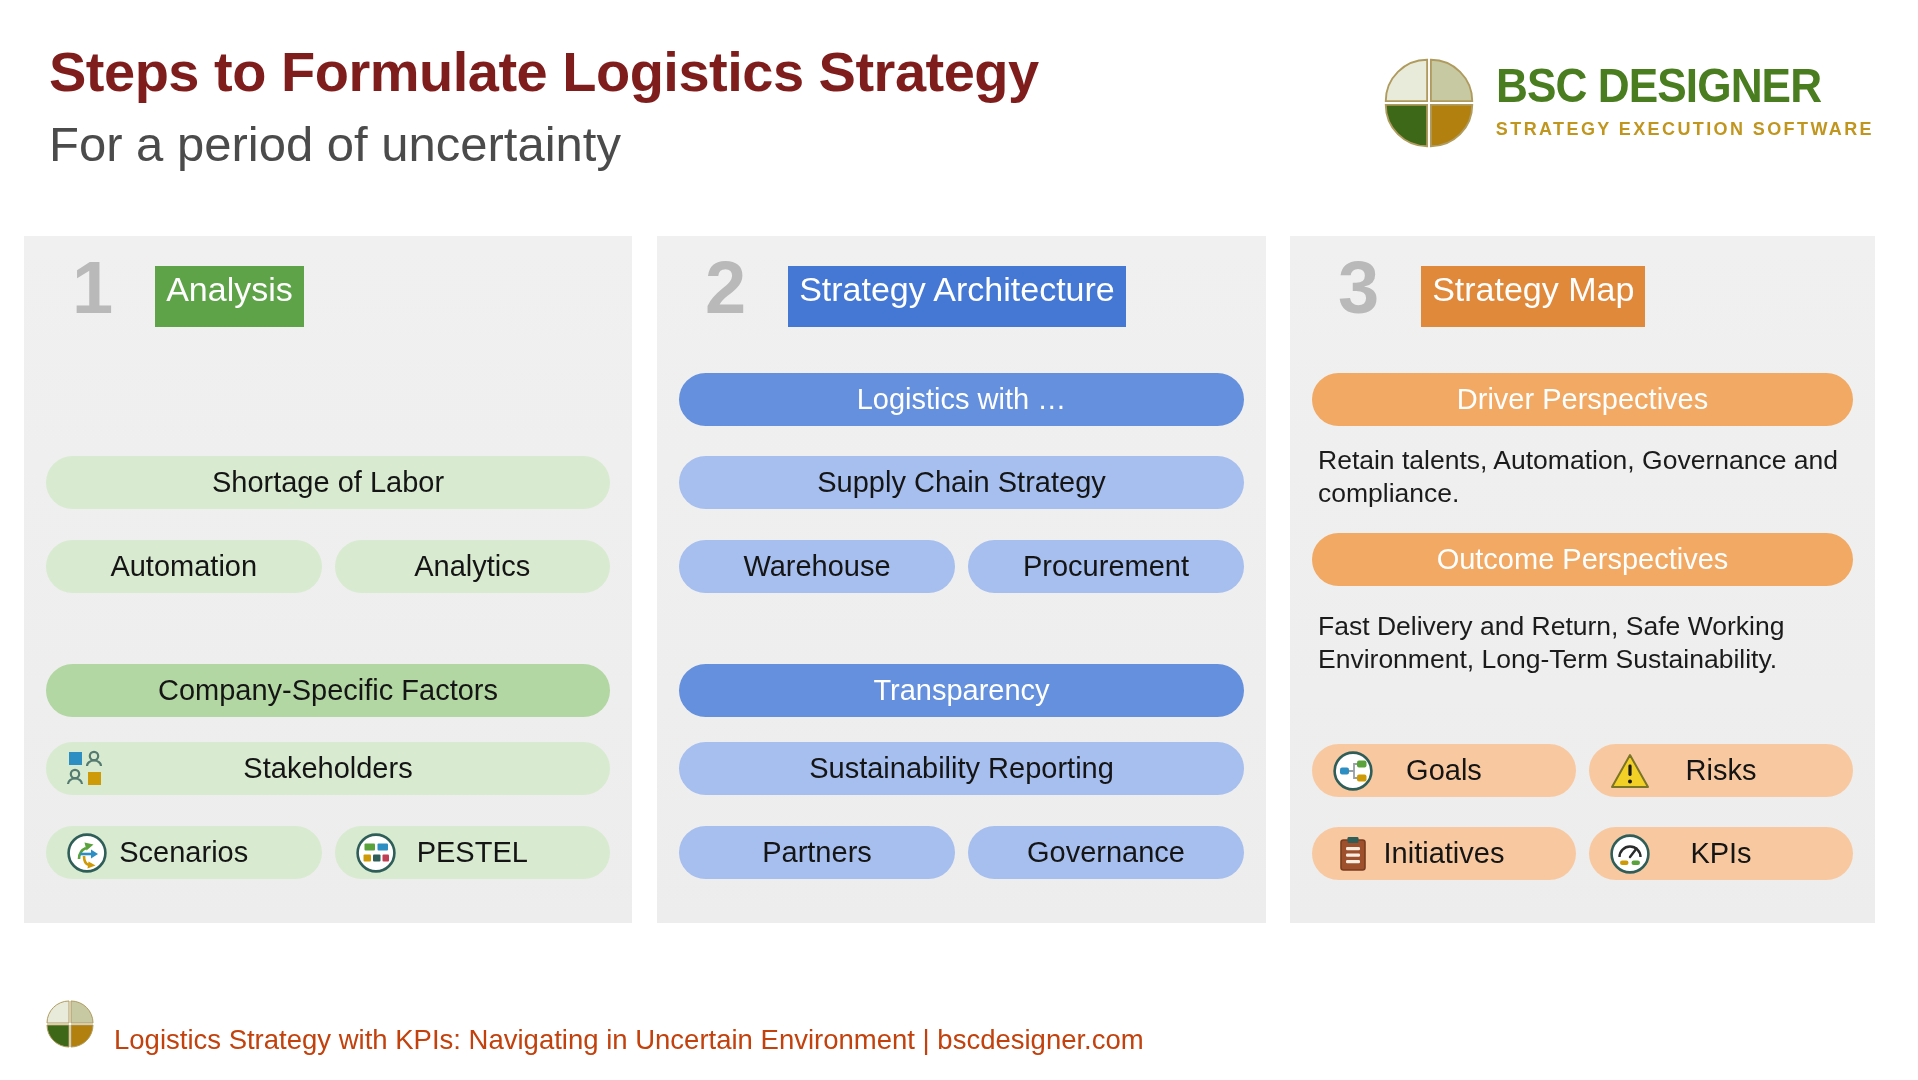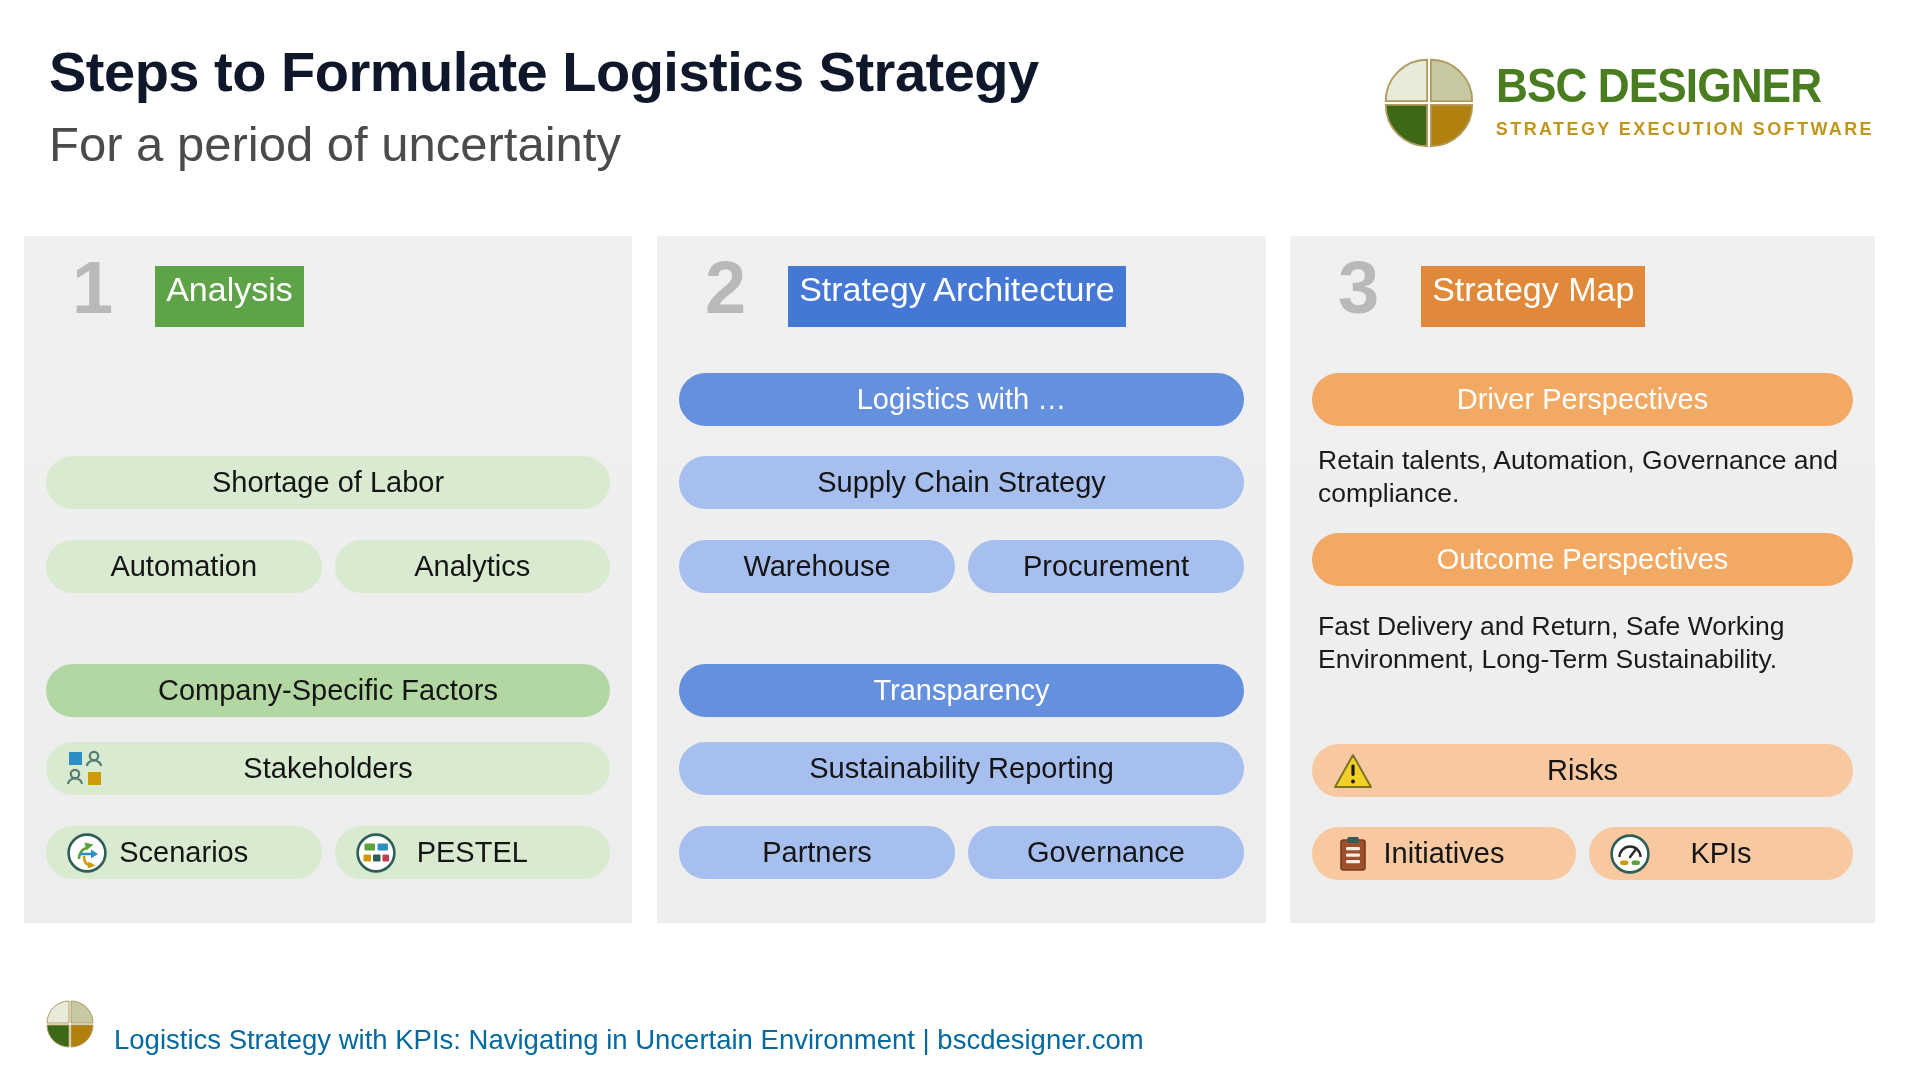--- a/index.html
+++ b/index.html
@@ -8,21 +8,21 @@
     position: relative;
     background: #ffffff;
     font-family: "Liberation Sans", sans-serif;
     overflow: hidden;
     color:#1b1b1b;
   }
 
   
   .masthead { position:absolute; left:49px; top:44px; }
   .masthead h1 {
-    font-size:56px; font-weight:700; color:#0f172a; letter-spacing:-0.5px; line-height:1;
+    font-size:56px; font-weight:700; color:#7f1d1d; letter-spacing:-0.5px; line-height:1;
   }
   .masthead .subtitle {
     margin-top:20px; font-size:49px; font-weight:400; color:#4b4b4b; line-height:1;
   }
 
   
   .brand { position:absolute; top:56px; right:44px; display:flex; align-items:flex-start; gap:20px; }
   .brand-text { display:flex; flex-direction:column; padding-top:6px; }
   .brand-name {
     font-size:48px; font-weight:700; color:#4a7d1f; letter-spacing:-1px; line-height:1;
@@ -67,21 +67,21 @@
   
   .r-driver { top:137px; } .r-outcome { top:297px; }
   .r-goals { top:508px; }  .r-init { top:591px; }
 
   .note { position:absolute; left:28px; right:22px; font-size:26.5px; line-height:1.23; color:#1b1b1b; }
   .note1 { top:208px; }
   .note2 { top:374px; }
 
   
   .footer { position:absolute; left:45px; top:992px; display:flex; align-items:center; gap:19px; }
-  .footer-text { font-size:27.5px; color:#0369a1;margin-top:32px; }
+  .footer-text { font-size:27.5px; color:#c2410c;margin-top:32px; }
 </style>
 </head>
 <body>
 
 <div class="masthead">
   <h1>Steps to Formulate Logistics Strategy</h1>
   <div class="subtitle">For a period of uncertainty</div>
 </div>
 
 <div class="brand">
@@ -200,20 +200,32 @@
 
   <div class="row r-outcome">
     <div class="pill o-med wt">Outcome Perspectives</div>
   </div>
   <div class="note note2">Fast Delivery and Return, Safe Working Environment, Long-Term Sustainability.</div>
 
   <div class="row r-goals">
     <div class="pill o-light">
       <span class="icon">
         <svg width="42" height="42" viewBox="0 0 42 42">
+          <circle cx="21" cy="21" r="18.4" fill="#ffffff" stroke="#2f5e59" stroke-width="2.6"></circle>
+          <path d="M17,21 h5 M22,21 v-7 h3 M22,21 v7 h3" fill="none" stroke="#98a0a6" stroke-width="1.8"></path>
+          <rect x="8" y="17.5" width="9" height="7" rx="2" fill="#2d8ec3"></rect>
+          <rect x="25" y="10.5" width="9.5" height="7" rx="2" fill="#59a23c"></rect>
+          <rect x="25" y="24.5" width="9.5" height="7" rx="2" fill="#cf9a07"></rect>
+        </svg>
+      </span>
+      <span>Goals</span>
+    </div>
+    <div class="pill o-light">
+      <span class="icon">
+        <svg width="42" height="42" viewBox="0 0 42 42">
           <path d="M21,5 L39,37 L3,37 Z" fill="#f3d026" stroke="#7c7426" stroke-width="2" stroke-linejoin="round"></path>
           <rect x="19.4" y="14.5" width="3.2" height="11.5" rx="1.4" fill="#1c1c1c"></rect>
           <circle cx="21" cy="31.5" r="2" fill="#1c1c1c"></circle>
         </svg>
       </span>
       <span>Risks</span>
     </div>
   </div>
   <div class="row r-init">
     <div class="pill o-light">

